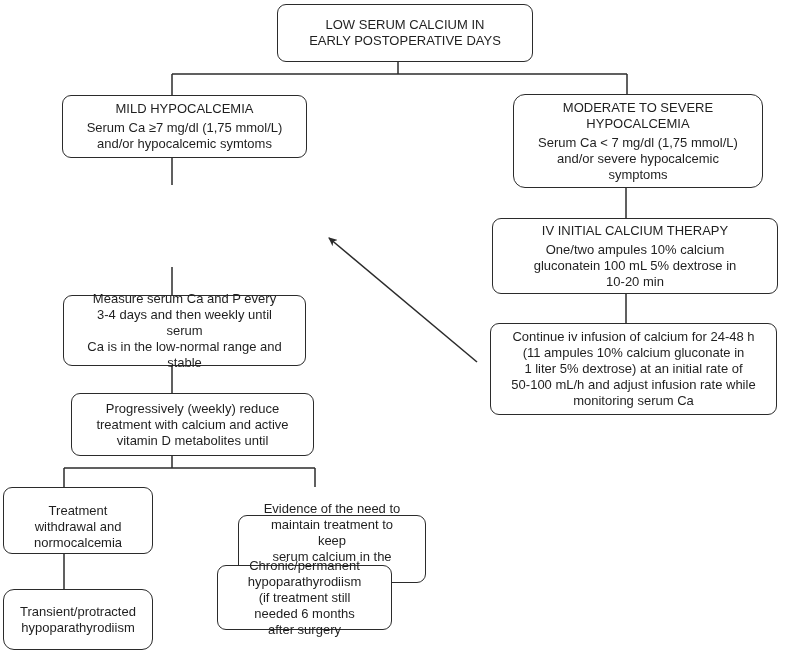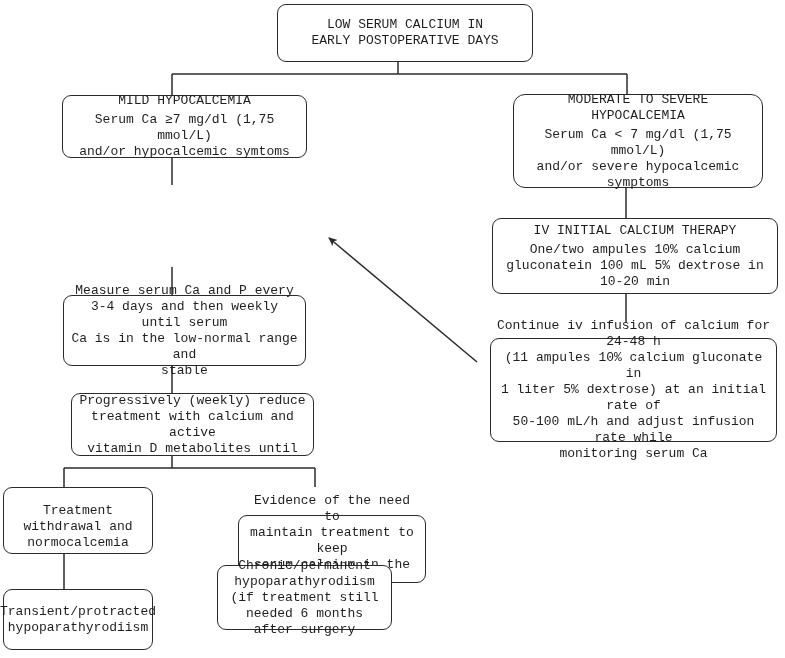--- a/index.html
+++ b/index.html
@@ -23,39 +23,38 @@
     border: 1.6px solid #2b2b2b;
     border-radius: 9px;
     background: #ffffff;
     display: flex;
     flex-direction: column;
     align-items: center;
     justify-content: center;
     text-align: center;
     font-size: 13px;
     line-height: 16px;
-    padding: 2px 4px;
-    font-family: Liberation Mono, monospace;
+    padding: 2px 20px;
   }
   .box .title { white-space: pre-line; margin-bottom: 3px; }
   .box .body  { white-space: pre-line; }
 
   
   #box-root       { left: 277px; top:   4px; width: 256px; height: 58px; }
   #box-mild       { left:  62px; top:  95px; width: 245px; height: 63px; }
   #box-oral       { left:  62px; top: 185px; width: 245px; height: 82px; }
   #box-measure    { left:  63px; top: 295px; width: 243px; height: 71px; }
   #box-reduce     { left:  63px; top: 393px; width: 243px; height: 63px; margin-left: 8px; }
   #box-withdrawal { left:   3px; top: 487px; width: 150px; height: 67px; justify-content: flex-end; }
   #box-evidence   { left: 238px; top: 487px; width: 188px; height: 68px; margin-top: 28px; }
-  #box-transient  { left:   3px; top: 589px; width: 150px; height: 61px; }
+  #box-transient  { left:   3px; top: 589px; width: 150px; height: 61px; border-radius: 11px; }
   #box-chronic    { left: 217px; top: 565px; width: 175px; height: 65px; }
   #box-moderate   { left: 513px; top:  94px; width: 250px; height: 94px; border-radius: 12px; }
   #box-iv         { left: 492px; top: 218px; width: 286px; height: 76px; }
-  #box-infusion   { left: 490px; top: 338px; width: 287px; height: 104px; }
+  #box-infusion   { left: 490px; top: 323px; width: 287px; height: 92px; }
 </style>
 </head>
 <body>
 
 <div id="canvas">
 
   <svg id="connector-layer" viewBox="0 0 785 658" xmlns="http://www.w3.org/2000/svg">
     <defs>
       <marker id="arrowhead" markerWidth="10" markerHeight="8" refX="8" refY="4" orient="auto" markerUnits="userSpaceOnUse">
         <path d="M0,0 L9,4 L0,8 L2.5,4 Z" fill="#2b2b2b"></path>

